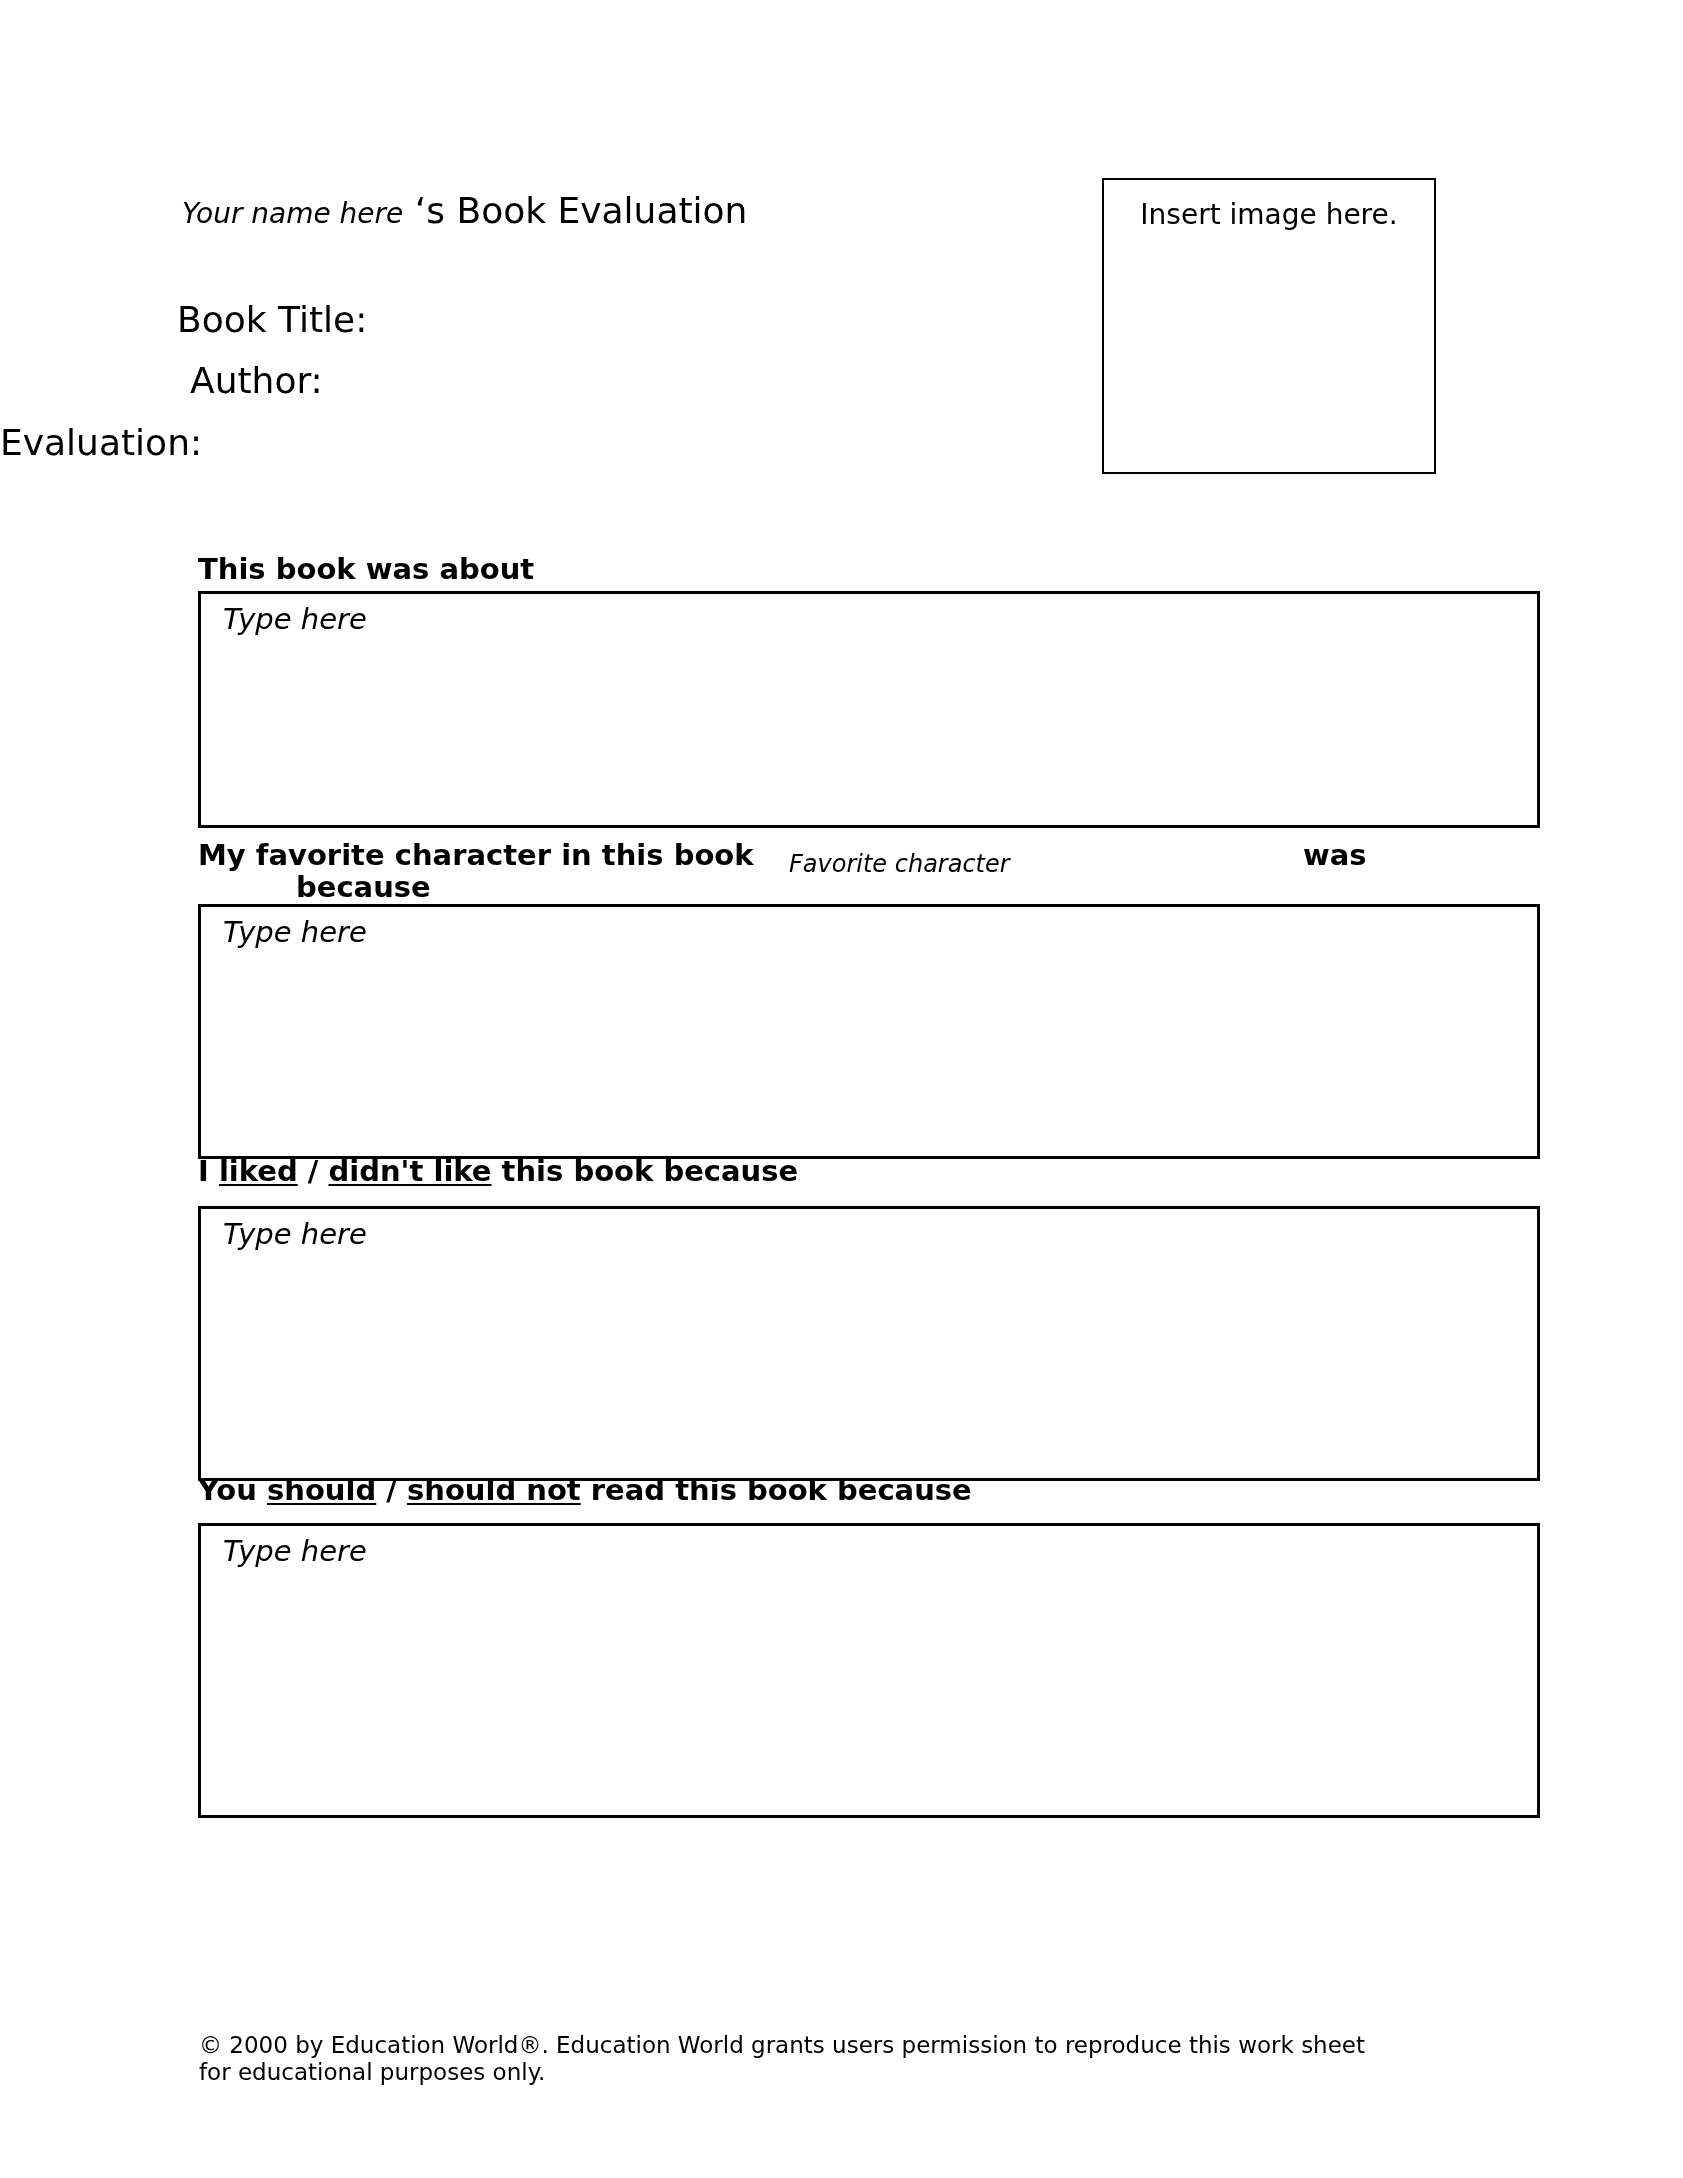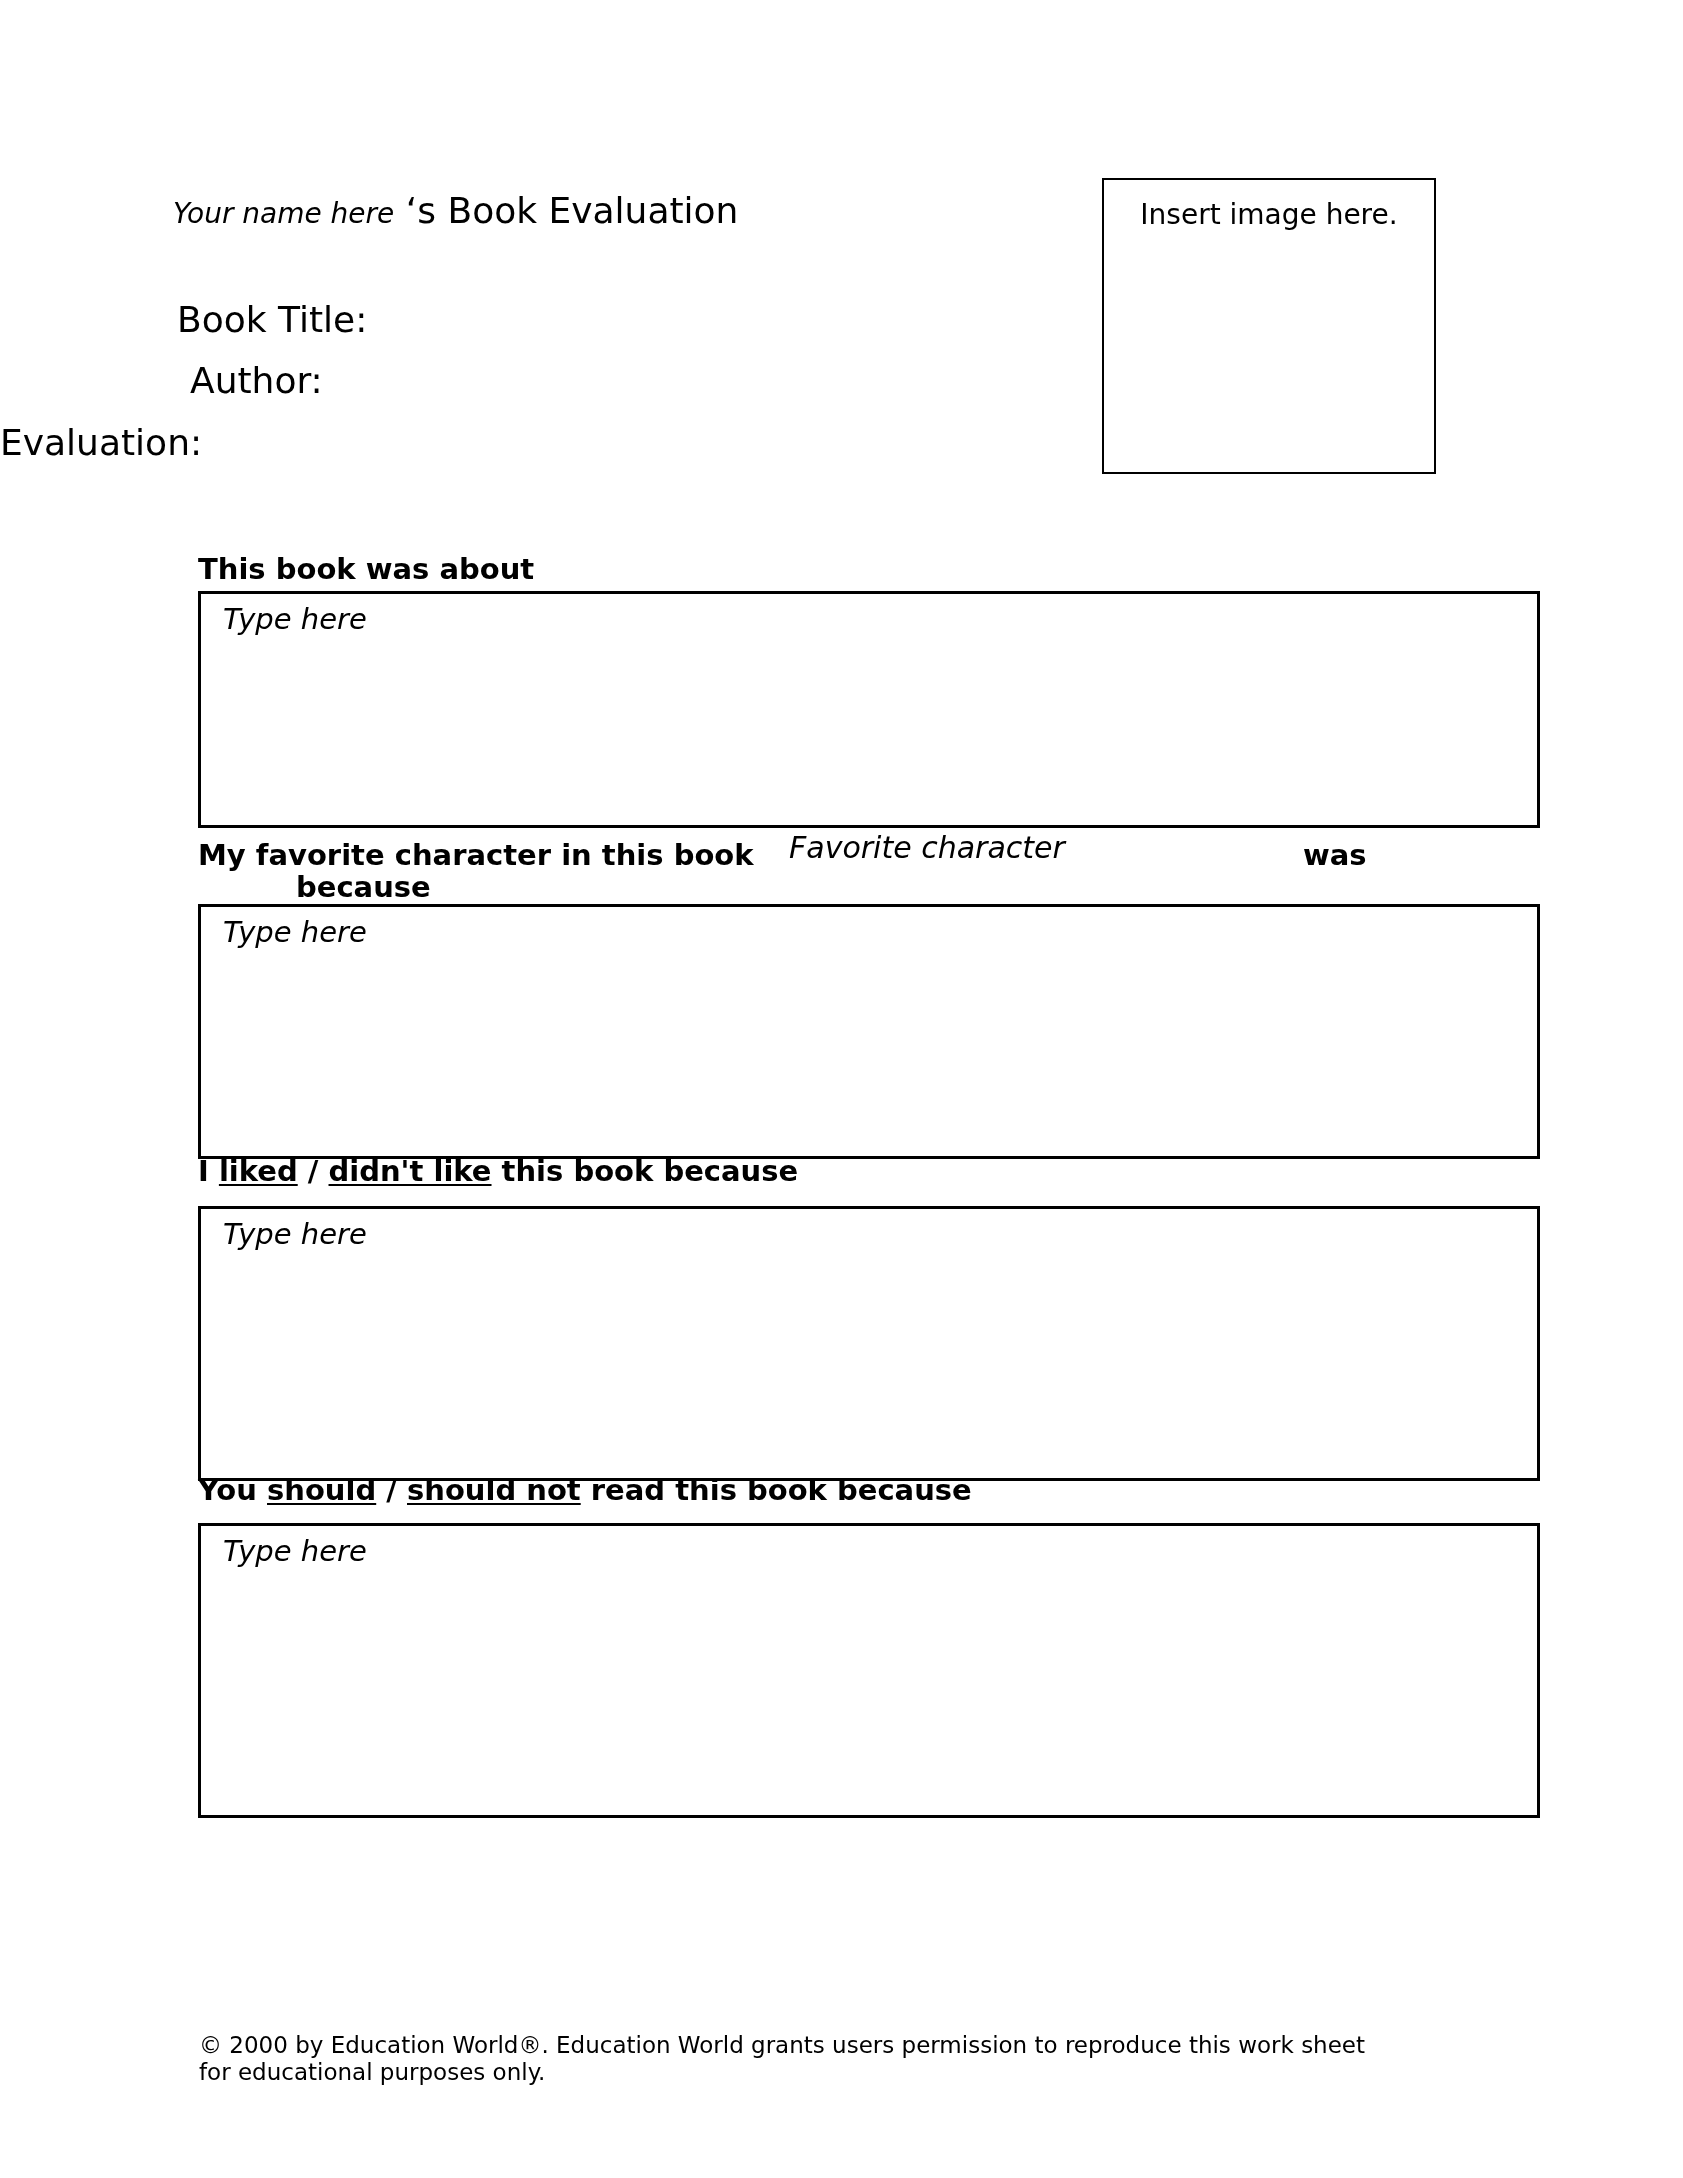--- a/index.html
+++ b/index.html
@@ -11,21 +11,21 @@
       width: 1683px;
       height: 2178px;
       position: relative;
       overflow: hidden;
       font-family: "DejaVu Sans", sans-serif;
       color: #000000;
     }
     .abs { position: absolute; }
 
     .title-line {
-      left: 173px;
+      left: 182px;
       top: 190px;
       white-space: nowrap;
     }
     .title-name {
       font-style: italic;
       font-size: 28px;
     }
     .title-rest {
       font-size: 36px;
     }
@@ -71,22 +71,23 @@
     .answer-placeholder {
       position: absolute;
       left: 22px;
       top: 8px;
       font-style: italic;
       font-size: 29px;
     }
 
     .fav-char {
       font-style: italic;
-      font-size: 30px;
+      font-size: 24px;
       white-space: nowrap;
+      margin-top: 20px;
     }
 
     .footer {
       left: 199px;
       top: 2032px;
       width: 1188px;
       font-size: 23px;
       line-height: 27px;
     }
   </style>

